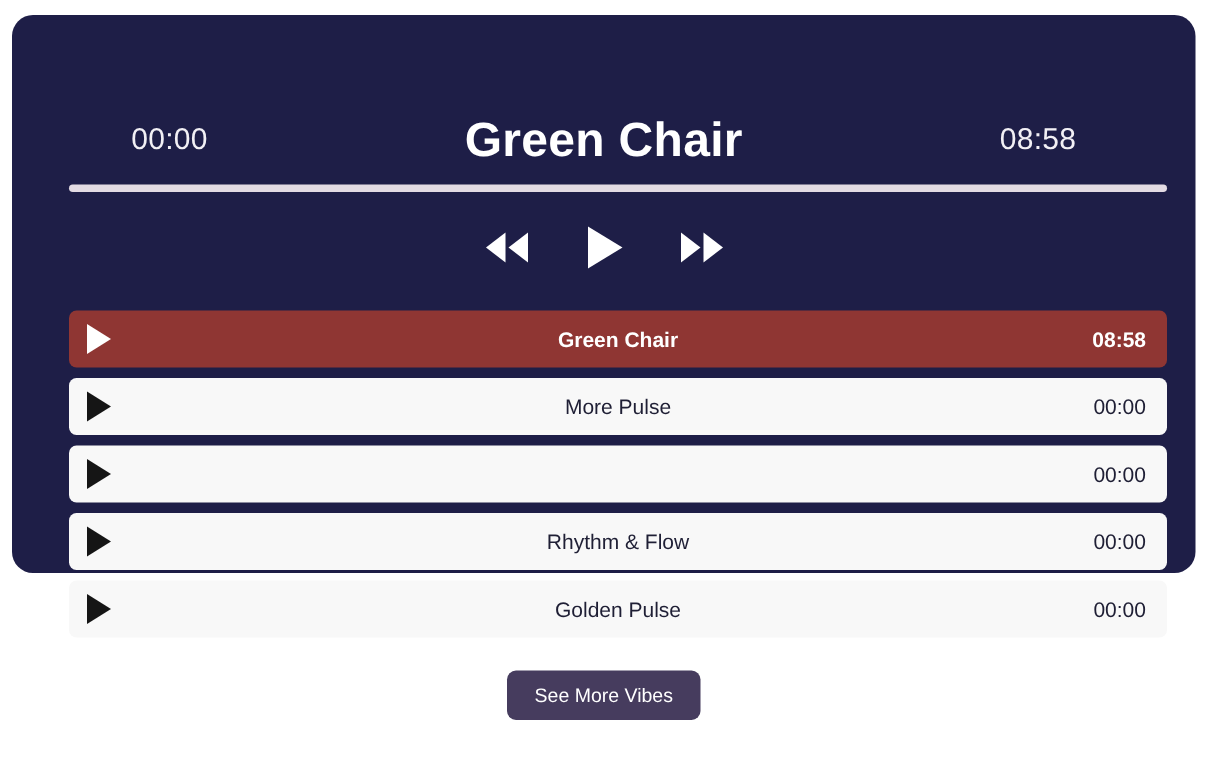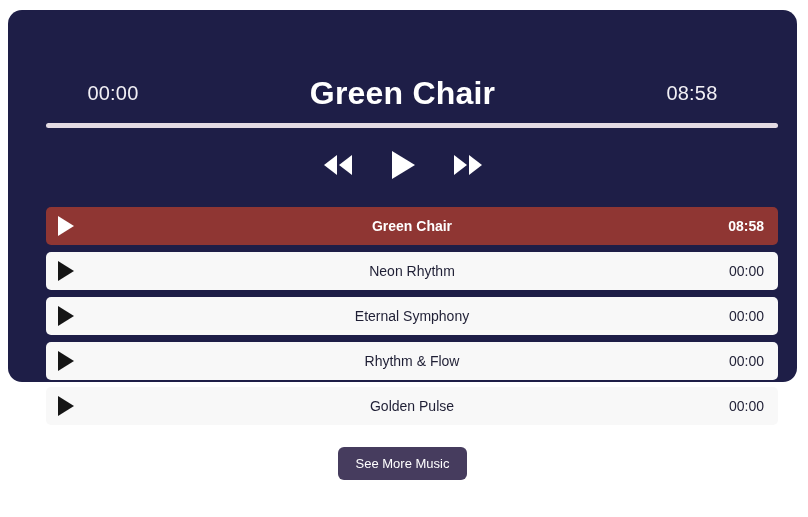--- a/index.html
+++ b/index.html
@@ -227,31 +227,30 @@
       <span class="track-name">Green Chair</span>
       <span class="track-time">08:58</span>
     </div>
 
     <div class="track-row">
       <span class="track-play-icon">
         <svg width="18" height="22" viewBox="0 0 18 22" aria-hidden="true">
           <polygon points="1,1 1,21 17,11" fill="#151515"></polygon>
         </svg>
       </span>
-      <span class="track-name">Neon Rhythm</span>
-      <span class="track-time">00:00</span>
-    </div>
-
-    <div class="track-row">
-      <span class="track-play-icon">
-        <svg width="18" height="22" viewBox="0 0 18 22" aria-hidden="true">
-          <polygon points="1,1 1,21 17,11" fill="#151515"></polygon>
-        </svg>
-      </span>
-      <span class="track-name">Eternal Symphony</span>
+      <span class="track-name">More Pulse</span>
+      <span class="track-time">00:00</span>
+    </div>
+
+    <div class="track-row">
+      <span class="track-play-icon">
+        <svg width="18" height="22" viewBox="0 0 18 22" aria-hidden="true">
+          <polygon points="1,1 1,21 17,11" fill="#151515"></polygon>
+        </svg>
+      </span>
       <span class="track-time">00:00</span>
     </div>
 
     <div class="track-row">
       <span class="track-play-icon">
         <svg width="18" height="22" viewBox="0 0 18 22" aria-hidden="true">
           <polygon points="1,1 1,21 17,11" fill="#151515"></polygon>
         </svg>
       </span>
       <span class="track-name">Rhythm &amp; Flow</span>
@@ -264,16 +263,16 @@
           <polygon points="1,1 1,21 17,11" fill="#151515"></polygon>
         </svg>
       </span>
       <span class="track-name">Golden Pulse</span>
       <span class="track-time">00:00</span>
     </div>
 
   </div>
 
   <div id="see-more-wrap">
-    <button id="see-more-button">See More Music</button>
+    <button id="see-more-button">See More Vibes</button>
   </div>
 
 </div>
 
 </body></html>

